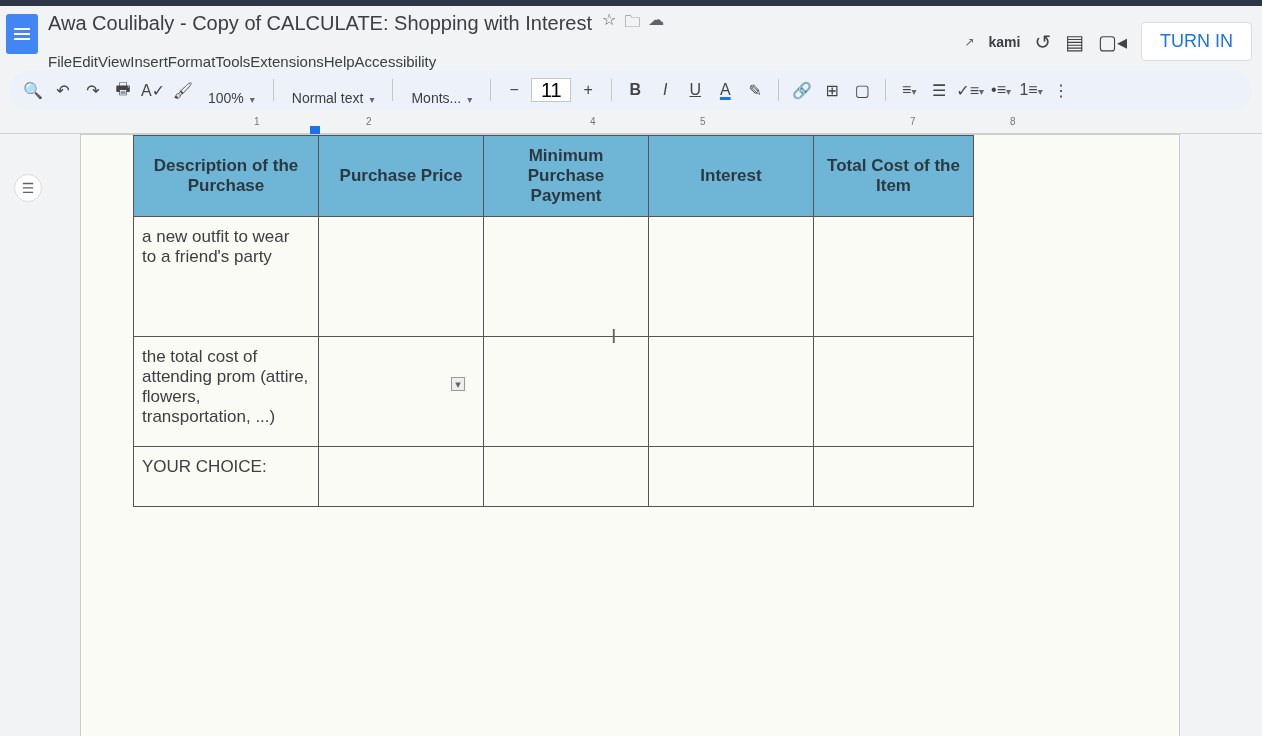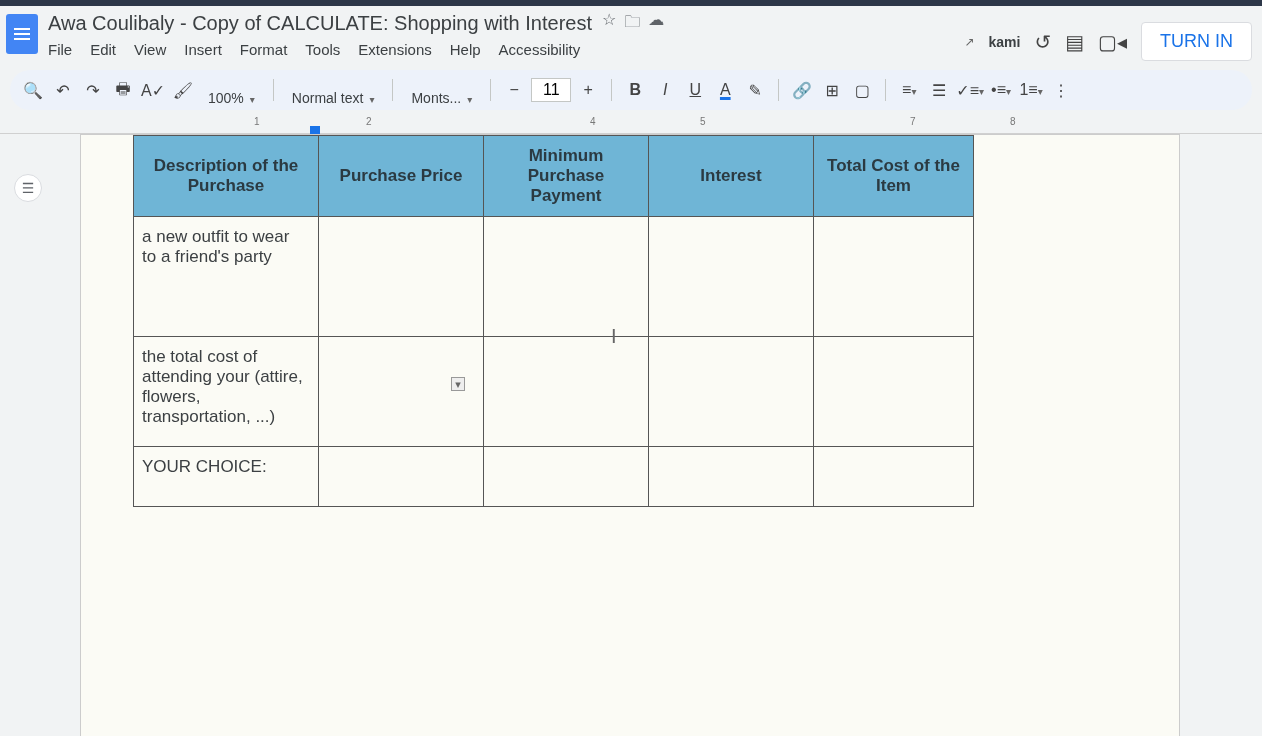--- a/index.html
+++ b/index.html
@@ -53,22 +53,21 @@
     font-weight: 400;
   }
   .title-icons {
     display: flex;
     gap: 8px;
     color: #5f6368;
     font-size: 16px;
   }
   .menu-bar {
     display: flex;
-    gap: 18px;
-    margin-top: 4px;
+    margin-top: 16px;
   }
   .menu-item {
     font-size: 15px;
     color: #3c4043;
     cursor: pointer;
   }
   .header-right {
     display: flex;
     align-items: center;
     gap: 14px;
@@ -130,21 +129,21 @@
     color: #3c4043;
     cursor: pointer;
     margin-top: 16px;
   }
   .tb-fontsize {
     border: 1px solid #c4c7c5;
     background: #fff;
     width: 40px;
     height: 24px;
     text-align: center;
-    font-size: 16px;
+    font-size: 20px;
   }
   .text-color {
     text-decoration: underline;
     text-decoration-color: #1a73e8;
     text-decoration-thickness: 3px;
   }
   .ruler-area {
     position: relative;
     height: 20px;
     background: #f1f3f4;
@@ -366,21 +365,21 @@
         <th>Total Cost of the Item</th>
       </tr>
       <tr class="row1">
         <td>a new outfit to wear<br>to a friend's party</td>
         <td></td>
         <td></td>
         <td></td>
         <td></td>
       </tr>
       <tr class="row2">
-        <td>the total cost of attending your (attire, flowers, transportation, ...)</td>
+        <td>the total cost of attending prom (attire, flowers, transportation, ...)</td>
         <td style="position:relative"></td>
         <td></td>
         <td></td>
         <td></td>
       </tr>
       <tr class="row4">
         <td>YOUR CHOICE:</td>
         <td></td>
         <td></td>
         <td></td>

